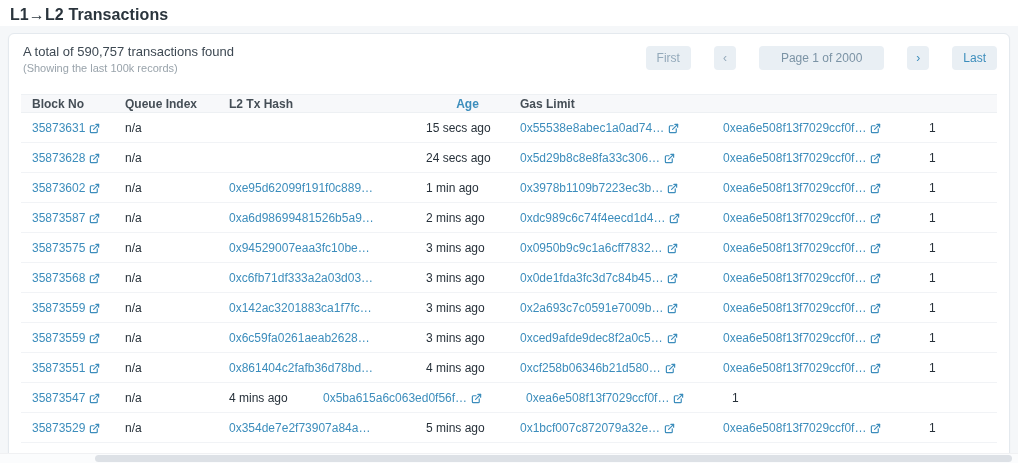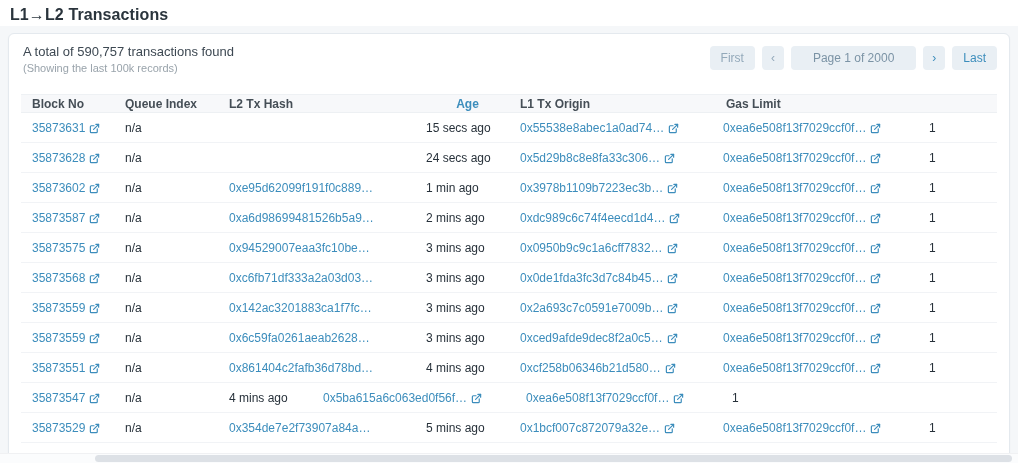--- a/index.html
+++ b/index.html
@@ -24,21 +24,21 @@
     position:absolute; top:33px; left:8px; width:1002px; height:445px;
     background:#ffffff; border:1px solid #e4e9ee; border-radius:6px;
     box-shadow:0 1px 2px rgba(30,50,70,.04);
   }
   .card-header {
     display:flex; justify-content:space-between; align-items:flex-start;
     padding:10px 12px 8px 14px; height:52px;
   }
   .summary .total { font-size:13px; color:#3d4852; }
   .summary .sub   { font-size:11px; color:#99a3ab; margin-top:3px; }
-  .pager { display:flex; gap:7px; align-items:center; margin-top:2px; }
+  .pager { display:flex; gap:23px; align-items:center; margin-top:2px; }
   .pbtn {
     background:#e9eff4; border:none; border-radius:4px;
     font-family:inherit; font-size:12px; line-height:1;
     padding:6px 11px; color:var(--link,#3c8dbc); cursor:pointer; white-space:nowrap;
   }
   .pbtn.disabled  { color:#93a9ba; cursor:default; }
   .pbtn.indicator { color:#7b93a5; cursor:default; padding:6px 22px; }
   .pbtn.chev { padding:6px 9px; font-size:12px; }
 
   .table { margin:8px 12px 0 12px; font-size:12px; }
@@ -97,21 +97,20 @@
       <button class="pbtn">Last</button>
     </div>
   </div>
 
   <div class="table">
     <div class="thead">
       <div class="th c-block">Block No</div>
       <div class="th c-queue">Queue Index</div>
       <div class="th c-l2">L2 Tx Hash</div>
       <div class="th c-age sorted">Age</div>
-      <div class="th c-origin">L1 Tx Origin</div>
       <div class="th c-gas">Gas Limit</div>
     </div>
     <div class="tbody">
   <div class="tr">
     <div class="td c-block">
       <a class="lnk">
         <span>35873631</span>
         <svg class="ext-ic" width="11" height="11" viewBox="0 0 24 24" fill="none" stroke="currentColor" stroke-width="2.6" stroke-linecap="round" stroke-linejoin="round">
                 <path d="M18 13v6a2 2 0 0 1-2 2H5a2 2 0 0 1-2-2V8a2 2 0 0 1 2-2h6"></path>
                 <polyline points="15 3 21 3 21 9"></polyline>

